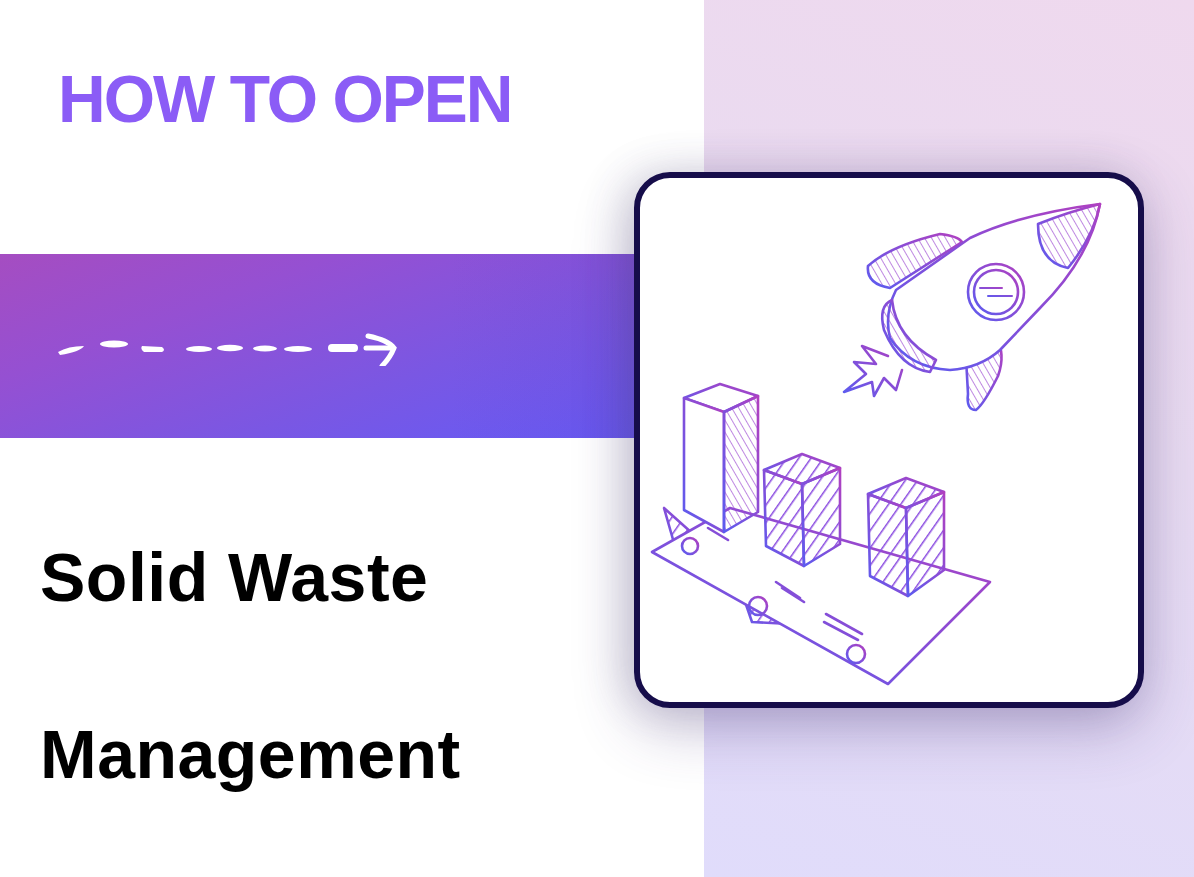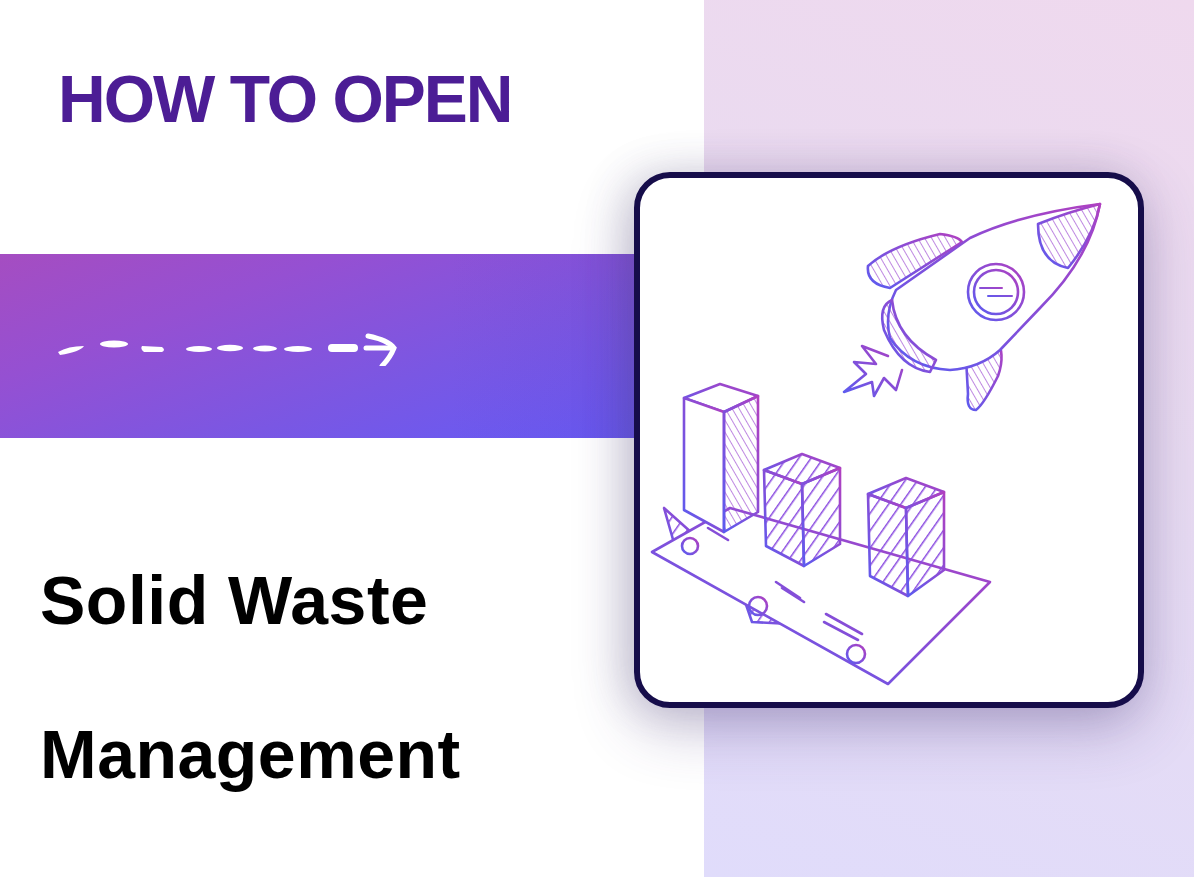--- a/index.html
+++ b/index.html
@@ -16,28 +16,28 @@
       position: absolute; left: 0; top: 254px; width: 640px; height: 184px;
       background: linear-gradient(160deg, #a54dc1 0%, #9550d2 30%, #7a57e3 65%, #635bf7 100%);
     }
     .band::before {
       content: ""; position: absolute; inset: 0;
       background: linear-gradient(90deg, rgba(255,255,255,0) 70%, rgba(120,60,180,0.15) 100%);
     }
     .arrow { position: absolute; left: 54px; top: 326px; width: 356px; height: 40px; }
     .title-top {
       position: absolute; left: 58px; top: 66px;
-      font-size: 66px; font-weight: bold; color: #4c1d95; letter-spacing: -2px;
+      font-size: 66px; font-weight: bold; color: #8b5cf6; letter-spacing: -2px;
       line-height: 1; white-space: nowrap;
     }
     .title-main {
       position: absolute; left: 40px; font-size: 68px; font-weight: bold; color: #000;
       line-height: 1; white-space: nowrap; letter-spacing: 0.5px;
     }
-    .line1 { top: 566px; }
+    .line1 { top: 543px; }
     .line2 { top: 703px; margin-top: 17px; }
     .card {
       position: absolute; left: 634px; top: 172px; width: 498px; height: 524px;
       background: #fff; border: 6px solid #160d4a; border-radius: 36px;
       box-shadow: 0 20px 60px rgba(70, 50, 120, 0.30), -10px 0 40px rgba(80,80,110,0.18);
     }
     .illus { position: absolute; left: 0; top: 0; width: 498px; height: 524px; }
   </style>
 </head>
 <body>

